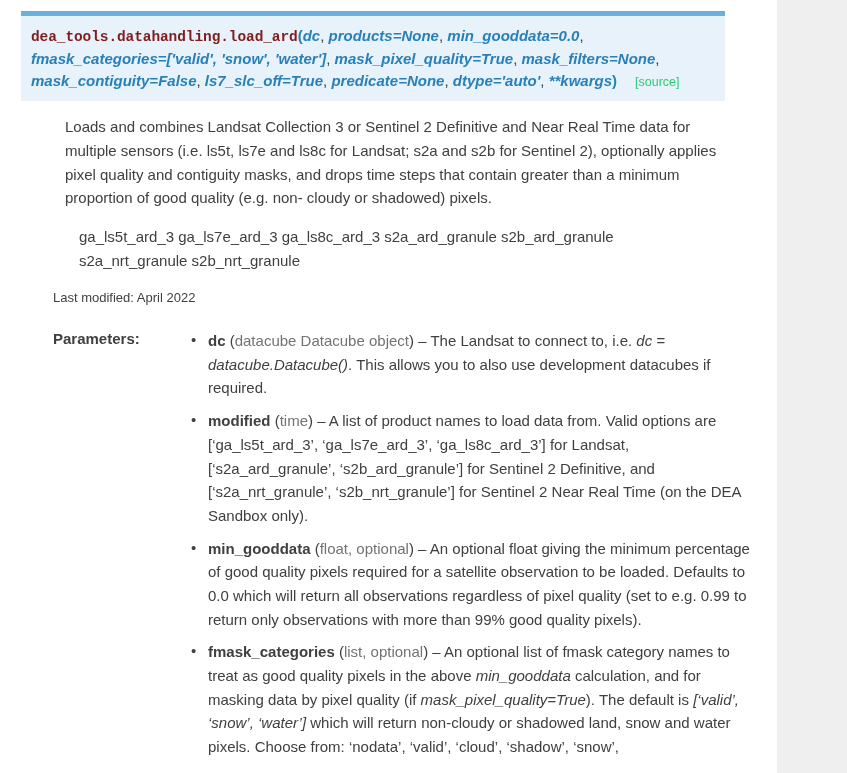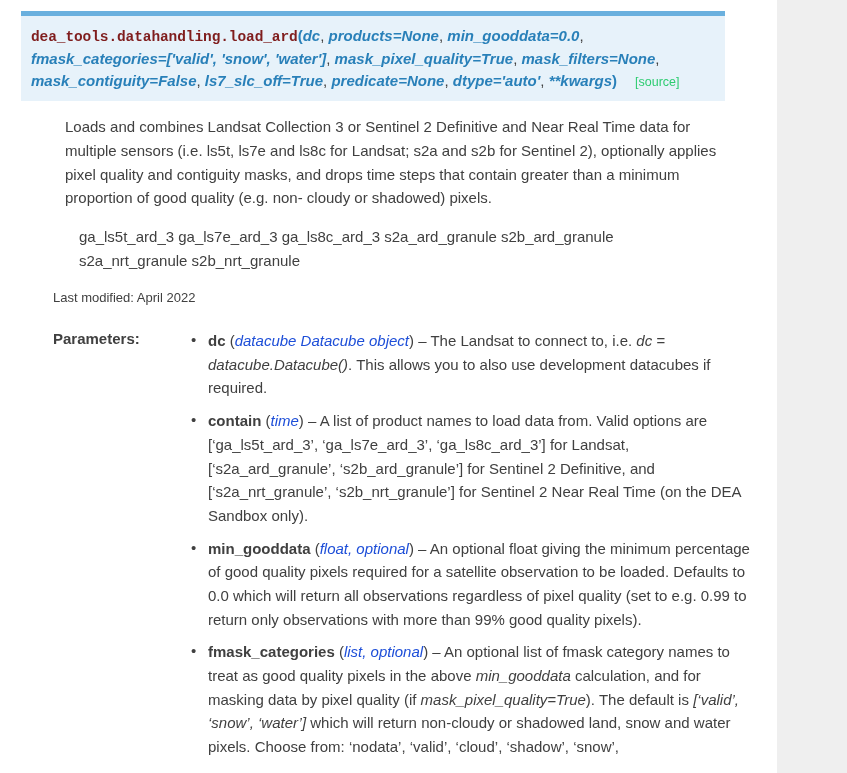--- a/index.html
+++ b/index.html
@@ -145,22 +145,21 @@
     left: 1px;
     top: -1px;
     color: #404040;
     font-size: 15px;
   }
   .pname {
     font-weight: bold;
     color: #404040;
   }
   .ptype {
-    font-style: italic;
-    color: #1d4ed8;
+    color: #737373;
   }
   .em {
     font-style: italic;
   }
 </style>
 </head>
 <body>
 
 <div class="page-gutter"></div>
 
@@ -180,21 +179,21 @@
 
     <div class="blockquote">ga_ls5t_ard_3 ga_ls7e_ard_3 ga_ls8c_ard_3 s2a_ard_granule s2b_ard_granule s2a_nrt_granule s2b_nrt_granule</div>
 
     <p class="lastmod">Last modified: April 2022</p>
 
     <div class="fieldtable">
       <div class="field-label">Parameters:</div>
       <div class="field-body">
         <ul class="params" id="param-list">
             <li><span class="pname">dc</span> (<span class="ptype">datacube Datacube object</span>)<span> – The Landsat to connect to, i.e. </span><span class="em">dc = datacube.Datacube()</span><span>. This allows you to also use development datacubes if required.</span></li>
-            <li><span class="pname">contain</span> (<span class="ptype">time</span>)<span> – A list of product names to load data from. Valid options are [‘ga_ls5t_ard_3’, ‘ga_ls7e_ard_3’, ‘ga_ls8c_ard_3’] for Landsat, [‘s2a_ard_granule’, ‘s2b_ard_granule’] for Sentinel 2 Definitive, and [‘s2a_nrt_granule’, ‘s2b_nrt_granule’] for Sentinel 2 Near Real Time (on the DEA Sandbox only).</span></li>
+            <li><span class="pname">modified</span> (<span class="ptype">time</span>)<span> – A list of product names to load data from. Valid options are [‘ga_ls5t_ard_3’, ‘ga_ls7e_ard_3’, ‘ga_ls8c_ard_3’] for Landsat, [‘s2a_ard_granule’, ‘s2b_ard_granule’] for Sentinel 2 Definitive, and [‘s2a_nrt_granule’, ‘s2b_nrt_granule’] for Sentinel 2 Near Real Time (on the DEA Sandbox only).</span></li>
             <li><span class="pname">min_gooddata</span> (<span class="ptype">float, optional</span>)<span> – An optional float giving the minimum percentage of good quality pixels required for a satellite observation to be loaded. Defaults to 0.0 which will return all observations regardless of pixel quality (set to e.g. 0.99 to return only observations with more than 99% good quality pixels).</span></li>
             <li><span class="pname">fmask_categories</span> (<span class="ptype">list, optional</span>)<span> – An optional list of fmask category names to treat as good quality pixels in the above </span><span class="em">min_gooddata</span><span> calculation, and for masking data by pixel quality (if </span><span class="em">mask_pixel_quality=True</span><span>). The default is </span><span class="em">[‘valid’, ‘snow’, ‘water’]</span><span> which will return non-cloudy or shadowed land, snow and water pixels. Choose from: ‘nodata’, ‘valid’, ‘cloud’, ‘shadow’, ‘snow’,</span></li>
           </ul>
       </div>
     </div>
 
   </div>
 </div>
 
 </body></html>

